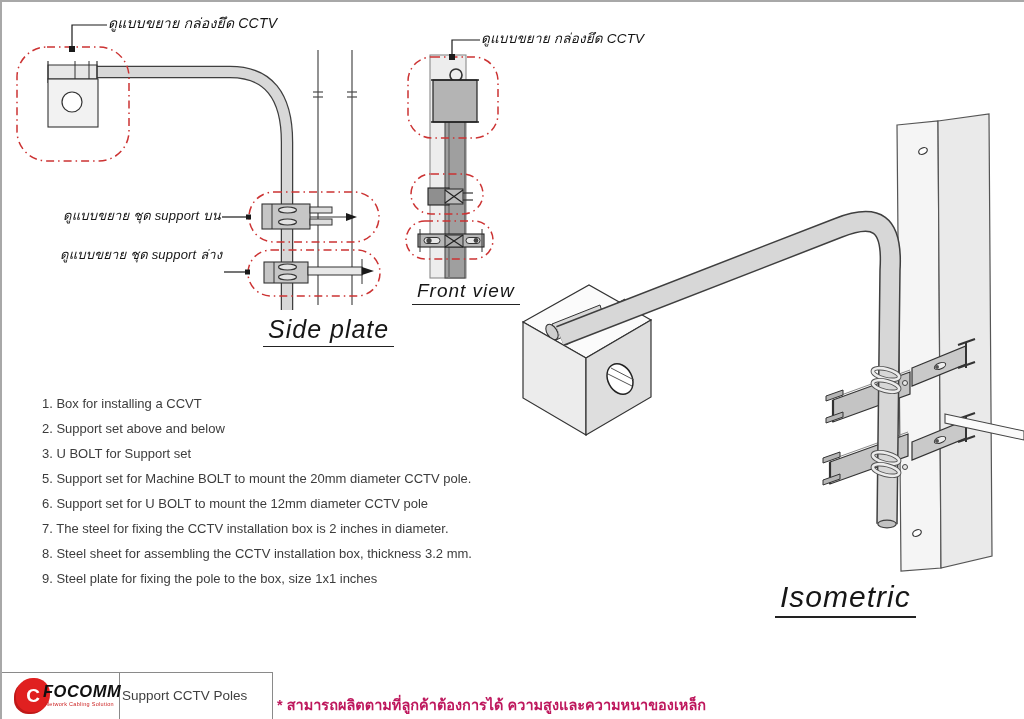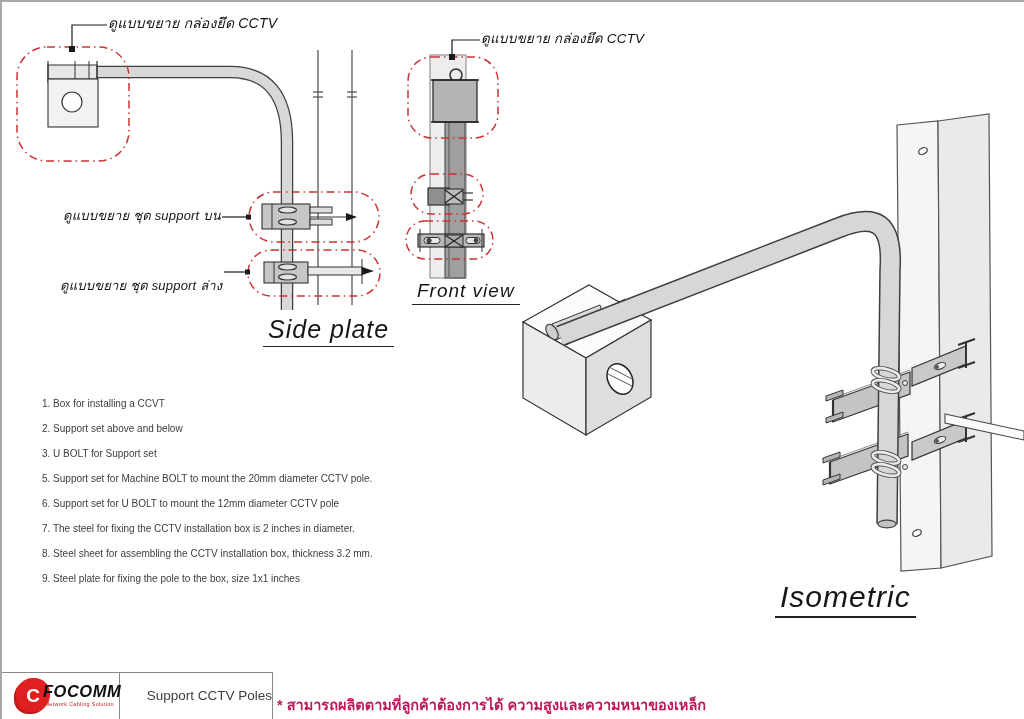--- a/index.html
+++ b/index.html
@@ -15,41 +15,41 @@
   .callout{
     position:absolute;font-style:italic;font-weight:400;font-size:13px;
     line-height:1.15;color:#141414;white-space:nowrap;letter-spacing:.2px;
   }
   .viewlabel{
     position:absolute;font-style:italic;color:#161616;white-space:nowrap;
     border-bottom:1.7px solid #222;padding:0 5px 2px 5px;letter-spacing:1px;
   }
   .notes{
     position:absolute;left:42px;top:391px;width:480px;
-    font-size:10px;color:#3c3c3c;
+    font-size:13px;color:#3c3c3c;
   }
   .notes div{height:25px;line-height:25px;white-space:nowrap;}
   .footer-rule-top{left:2px;top:672px;width:271px;height:1px;background:#8a8a8a;}
   .footer-div1{left:119px;top:672px;width:1px;height:47px;background:#8a8a8a;}
   .footer-div2{left:272px;top:672px;width:1px;height:47px;background:#8a8a8a;}
   .logo{
     position:absolute;left:16px;top:678px;display:flex;align-items:center;
   }
   .logo-mark{
     width:34px;height:34px;border-radius:50% 46% 50% 42%;
     background:#e02020;display:flex;align-items:center;justify-content:center;
     box-shadow:-2px 2px 0 0 #c01818;
     flex:0 0 auto;
   }
   .logo-mark span{color:#ffffff;font-weight:800;font-size:19px;line-height:1;}
   .logo-textcol{margin-left:-7px;display:flex;flex-direction:column;}
   .logo-word{font-weight:800;font-size:16.5px;letter-spacing:.5px;color:#101010;line-height:1;font-style:italic;}
   .logo-tag{font-size:5.5px;color:#cc2222;letter-spacing:.3px;margin-top:2px;margin-left:2px;}
   .doc-title{
-    position:absolute;left:122px;top:687px;width:150px;text-align:right;
+    position:absolute;left:122px;top:687px;width:150px;text-align:left;
     font-size:13.5px;color:#3f3f3f;line-height:18px;
   }
   .red-note{
     position:absolute;left:277px;top:693px;
     font-size:14.5px;font-weight:700;color:#be185d;white-space:nowrap;
   }
 </style>
 </head>
 <body>
 
@@ -245,21 +245,21 @@
     </g>
   </g>
 </svg>
 
 <div class="callout" style="left:108px;top:15px;font-size:14px;">ดูแบบขยาย กล่องยึด CCTV</div>
 
 <div class="callout" style="left:481px;top:31px;font-size:13.5px;">ดูแบบขยาย กล่องยึด CCTV</div>
 
 <div class="callout" style="left:63px;top:209px;">ดูแบบขยาย ชุด support บน</div>
 
-<div class="callout" style="left:60px;top:279px;">ดูแบบขยาย ชุด support ล่าง</div>
+<div class="callout" style="left:60px;top:248px;">ดูแบบขยาย ชุด support ล่าง</div>
 
 <div class="viewlabel" style="left:263px;top:315px;font-size:25px;">Side plate</div>
 
 <div class="viewlabel" style="left:412px;top:280px;font-size:19px;">Front view</div>
 
 <div class="viewlabel" style="left:775px;top:580px;font-size:30px;border-bottom-width:2px;">Isometric</div>
 
 <div class="notes">
   <div>1. Box for installing a CCVT</div>
   <div>2. Support set above and below</div>

